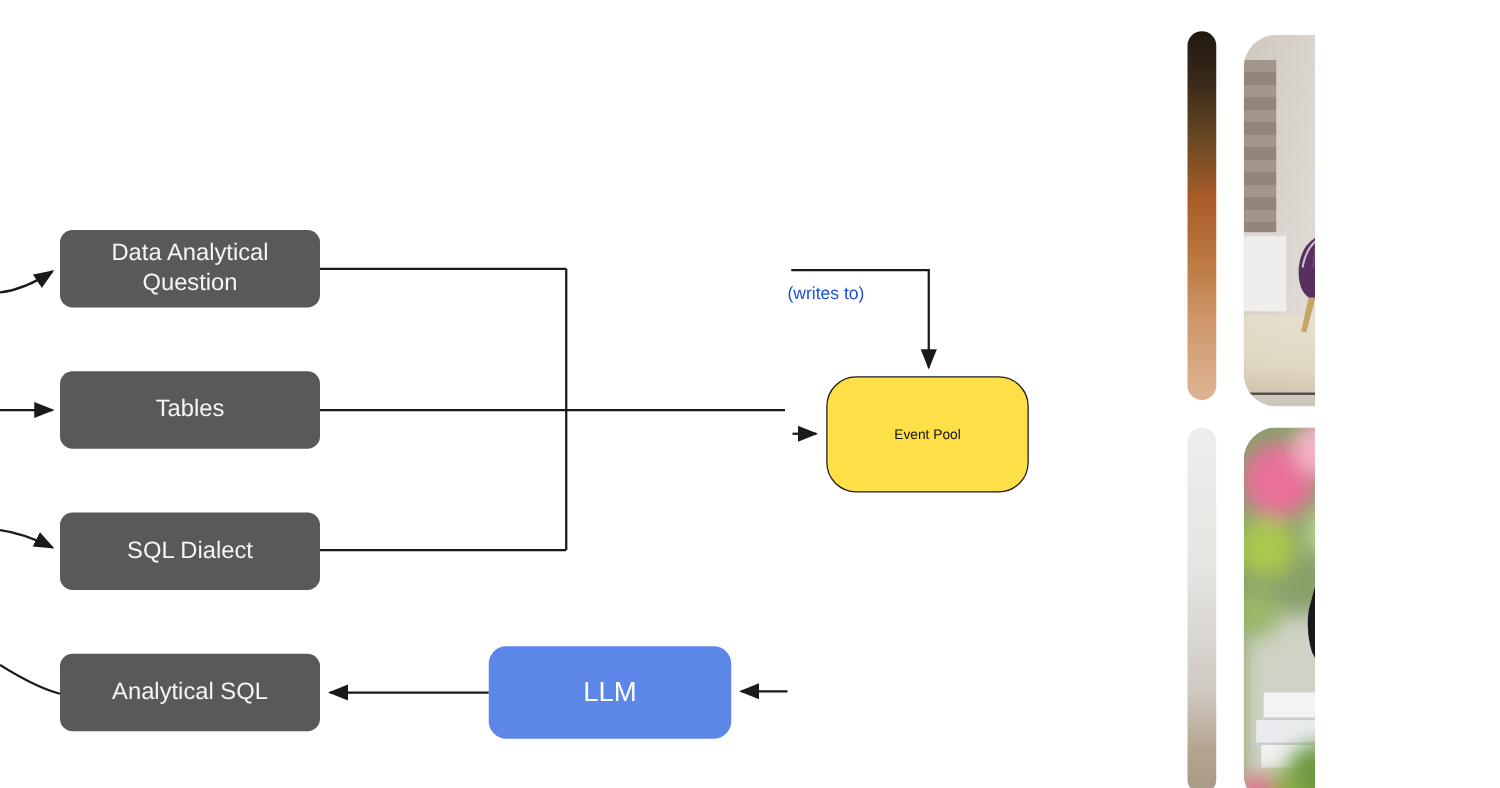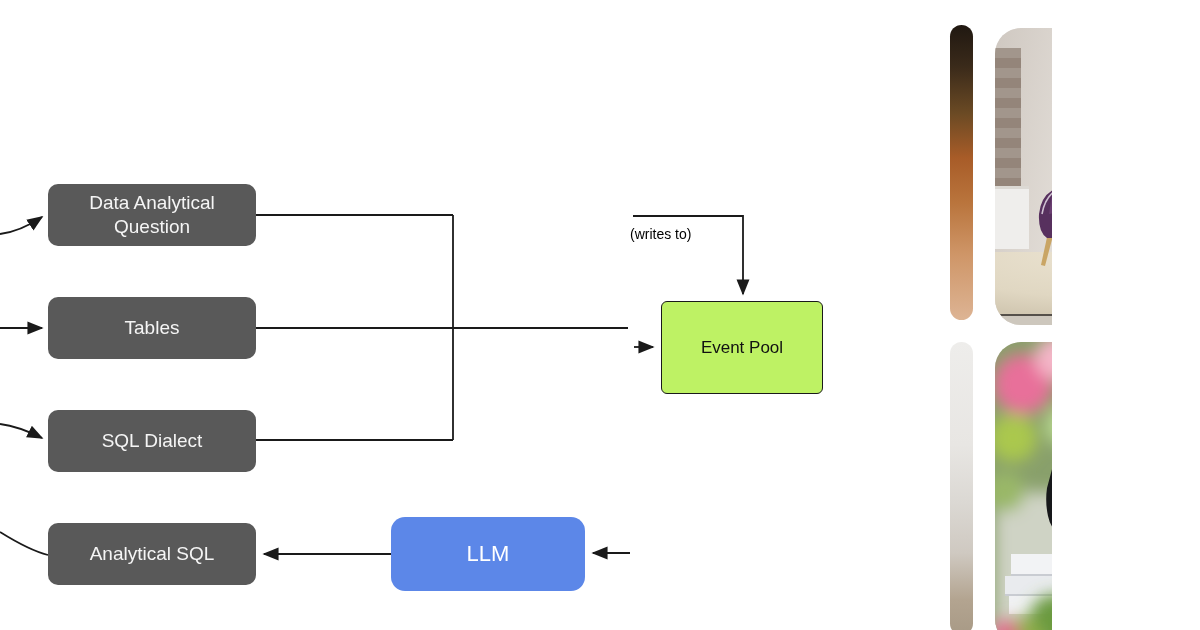--- a/index.html
+++ b/index.html
@@ -17,25 +17,25 @@
     width:208px;height:62px;left:48px;
     background:#595959;color:#f5f5f5;border-radius:10px;
     font-size:19px;line-height:1.25;padding:4px 14px;
   }
   .node-llm{
     left:391px;top:497px;width:194px;height:74px;
     background:#5c87e8;color:#ffffff;border-radius:14px;font-size:22px;
   }
   .node-eventpool{
     left:661px;top:281px;width:162px;height:93px;
-    background:#bef264;color:#111111;border:1.6px solid #1a1a1a;
-    border-radius:6px;font-size:17px;
+    background:#fde047;color:#111111;border:1.6px solid #1a1a1a;
+    border-radius:24px;font-size:11px;
   }
   .edge-label{
-    position:absolute;left:628px;top:206px;font-size:14px;color:#000000;
+    position:absolute;left:628px;top:206px;font-size:14px;color:#1d4ed8;
     background:#ffffff;padding:0 2px;white-space:nowrap;
   }
   .bottom-hairline{
     position:absolute;left:0;top:627px;width:948px;height:2px;background:#f1f1f1;
   }
   
   .tile{position:absolute;overflow:hidden;}
   .sliver{width:23px;left:950px;border-radius:20px;}
   .sliver-top{
     top:5px;height:295px;

